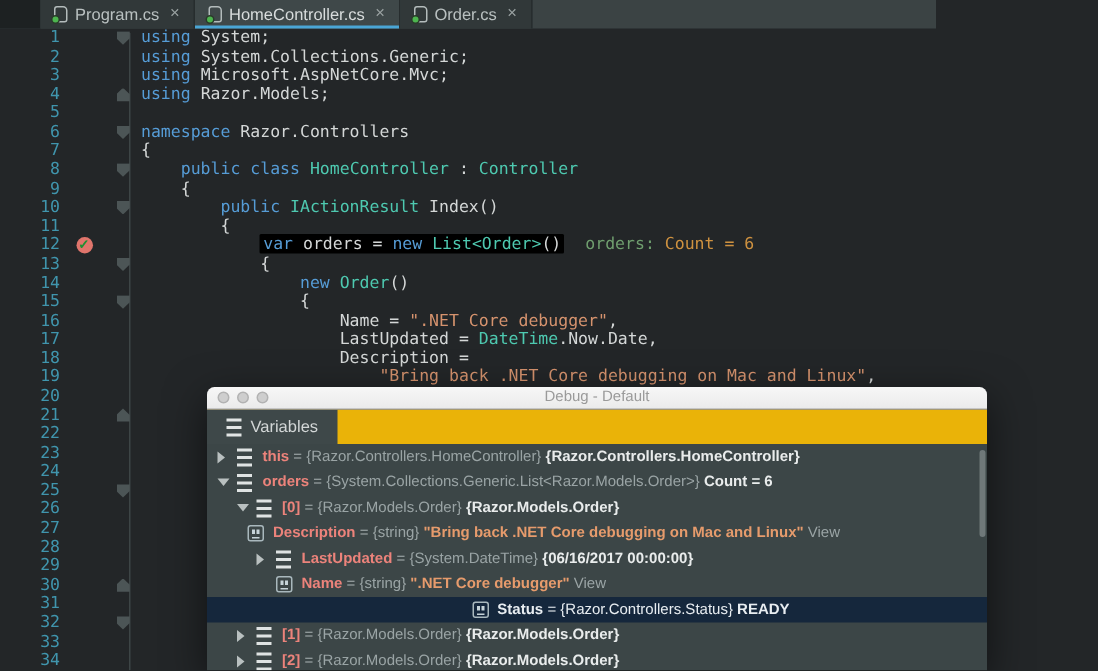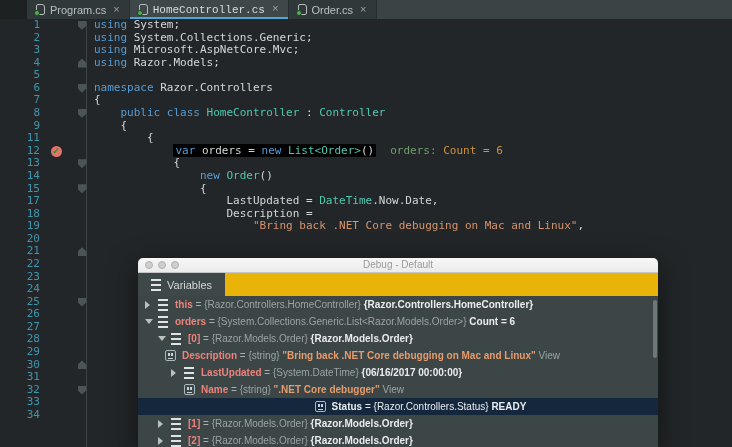--- a/index.html
+++ b/index.html
@@ -3,33 +3,32 @@
 <meta charset="utf-8">
 <style>
   html,body{margin:0;padding:0;}
   body{
     width:732px;height:447px;position:relative;overflow:hidden;
     background:#232628;font-family:"Liberation Sans",sans-serif;
     -webkit-font-smoothing:antialiased;
   }
   
   .tabbar{
-    position:absolute;top:0;left:0;width:732px;height:19px;
+    position:absolute;top:0;left:0;width:624px;height:19px;
     background:#3b4344;display:flex;align-items:stretch;
   }
   .tab-lead{width:27px;height:19px;background:#1d2122;flex:none;}
   .tab{
     display:flex;align-items:center;gap:5px;padding:0 9px;
     background:#313839;border-right:1px solid #272d2e;
     font-size:11px;color:#b9c0c0;cursor:default;flex:none;
   }
   .tab.active{
     background:#3f4849;color:#d8dcdc;
     box-shadow:inset 0 -2px 0 #4aa6d6;
-    font-family:Liberation Mono, monospace;
   }
   .ficon{
     position:relative;width:9px;height:11px;flex:none;
     border:1px solid #b4bcbc;border-radius:2px 3px 2px 2px;
     background:transparent;display:inline-block;box-sizing:border-box;
   }
   .fdot{
     position:absolute;left:-3px;bottom:-2px;width:6px;height:6px;
     border-radius:50%;background:#4db54f;border:1px solid #2a3a2b;box-sizing:border-box;
   }
@@ -153,25 +152,27 @@
   <div>
       <div class="codeline"><span class="lnum">1</span><span class="bpcol"></span><span class="foldcol"><span class="fold down"></span></span><span class="ctext"><span class="k">using </span><span class="p">System;</span></span></div>
       <div class="codeline"><span class="lnum">2</span><span class="bpcol"></span><span class="foldcol"></span><span class="ctext"><span class="k">using </span><span class="p">System.Collections.Generic;</span></span></div>
       <div class="codeline"><span class="lnum">3</span><span class="bpcol"></span><span class="foldcol"></span><span class="ctext"><span class="k">using </span><span class="p">Microsoft.AspNetCore.Mvc;</span></span></div>
       <div class="codeline"><span class="lnum">4</span><span class="bpcol"></span><span class="foldcol"><span class="fold up"></span></span><span class="ctext"><span class="k">using </span><span class="p">Razor.Models;</span></span></div>
       <div class="codeline"><span class="lnum">5</span><span class="bpcol"></span><span class="foldcol"></span><span class="ctext"></span></div>
       <div class="codeline"><span class="lnum">6</span><span class="bpcol"></span><span class="foldcol"><span class="fold down"></span></span><span class="ctext"><span class="k">namespace </span><span class="p">Razor.Controllers</span></span></div>
       <div class="codeline"><span class="lnum">7</span><span class="bpcol"></span><span class="foldcol"></span><span class="ctext"><span class="p">{</span></span></div>
       <div class="codeline"><span class="lnum">8</span><span class="bpcol"></span><span class="foldcol"><span class="fold down"></span></span><span class="ctext">    <span class="k">public class </span><span class="t">HomeController</span><span class="p"> : </span><span class="t">Controller</span></span></div>
       <div class="codeline"><span class="lnum">9</span><span class="bpcol"></span><span class="foldcol"></span><span class="ctext">    <span class="p">{</span></span></div>
+      <div class="codeline"><span class="lnum">10</span><span class="bpcol"></span><span class="foldcol"><span class="fold down"></span></span><span class="ctext">        <span class="k">public </span><span class="t">IActionResult</span><span class="p"> Index()</span></span></div>
       <div class="codeline"><span class="lnum">11</span><span class="bpcol"></span><span class="foldcol"></span><span class="ctext">        <span class="p">{</span></span></div>
       <div class="codeline"><span class="lnum">12</span><span class="bpcol"><span class="bp">✓</span></span><span class="foldcol"></span><span class="ctext">            <span class="hlbg"><span class="k">var</span><span class="p"> orders = </span><span class="k">new</span><span class="p"> </span><span class="t">List&lt;Order&gt;</span><span class="p">()</span></span><span class="hint"><span class="hn">orders: </span><span class="hv">Count = 6</span></span></span></div>
       <div class="codeline"><span class="lnum">13</span><span class="bpcol"></span><span class="foldcol"><span class="fold down"></span></span><span class="ctext">            <span class="p">{</span></span></div>
       <div class="codeline"><span class="lnum">14</span><span class="bpcol"></span><span class="foldcol"></span><span class="ctext">                <span class="k">new </span><span class="t">Order</span><span class="p">()</span></span></div>
       <div class="codeline"><span class="lnum">15</span><span class="bpcol"></span><span class="foldcol"><span class="fold down"></span></span><span class="ctext">                <span class="p">{</span></span></div>
+      <div class="codeline"><span class="lnum">16</span><span class="bpcol"></span><span class="foldcol"></span><span class="ctext">                    <span class="p">Name = </span><span class="s">".NET Core debugger"</span><span class="p">,</span></span></div>
       <div class="codeline"><span class="lnum">17</span><span class="bpcol"></span><span class="foldcol"></span><span class="ctext">                    <span class="p">LastUpdated = </span><span class="t">DateTime</span><span class="p">.Now.Date,</span></span></div>
       <div class="codeline"><span class="lnum">18</span><span class="bpcol"></span><span class="foldcol"></span><span class="ctext">                    <span class="p">Description =</span></span></div>
       <div class="codeline"><span class="lnum">19</span><span class="bpcol"></span><span class="foldcol"></span><span class="ctext">                        <span class="s">"Bring back .NET Core debugging on Mac and Linux"</span><span class="p">,</span></span></div>
       <div class="codeline"><span class="lnum">20</span><span class="bpcol"></span><span class="foldcol"></span><span class="ctext"></span></div>
       <div class="codeline"><span class="lnum">21</span><span class="bpcol"></span><span class="foldcol"><span class="fold up"></span></span><span class="ctext"></span></div>
       <div class="codeline"><span class="lnum">22</span><span class="bpcol"></span><span class="foldcol"></span><span class="ctext"></span></div>
       <div class="codeline"><span class="lnum">23</span><span class="bpcol"></span><span class="foldcol"></span><span class="ctext"></span></div>
       <div class="codeline"><span class="lnum">24</span><span class="bpcol"></span><span class="foldcol"></span><span class="ctext"></span></div>
       <div class="codeline"><span class="lnum">25</span><span class="bpcol"></span><span class="foldcol"><span class="fold down"></span></span><span class="ctext"></span></div>
       <div class="codeline"><span class="lnum">26</span><span class="bpcol"></span><span class="foldcol"></span><span class="ctext"></span></div>

